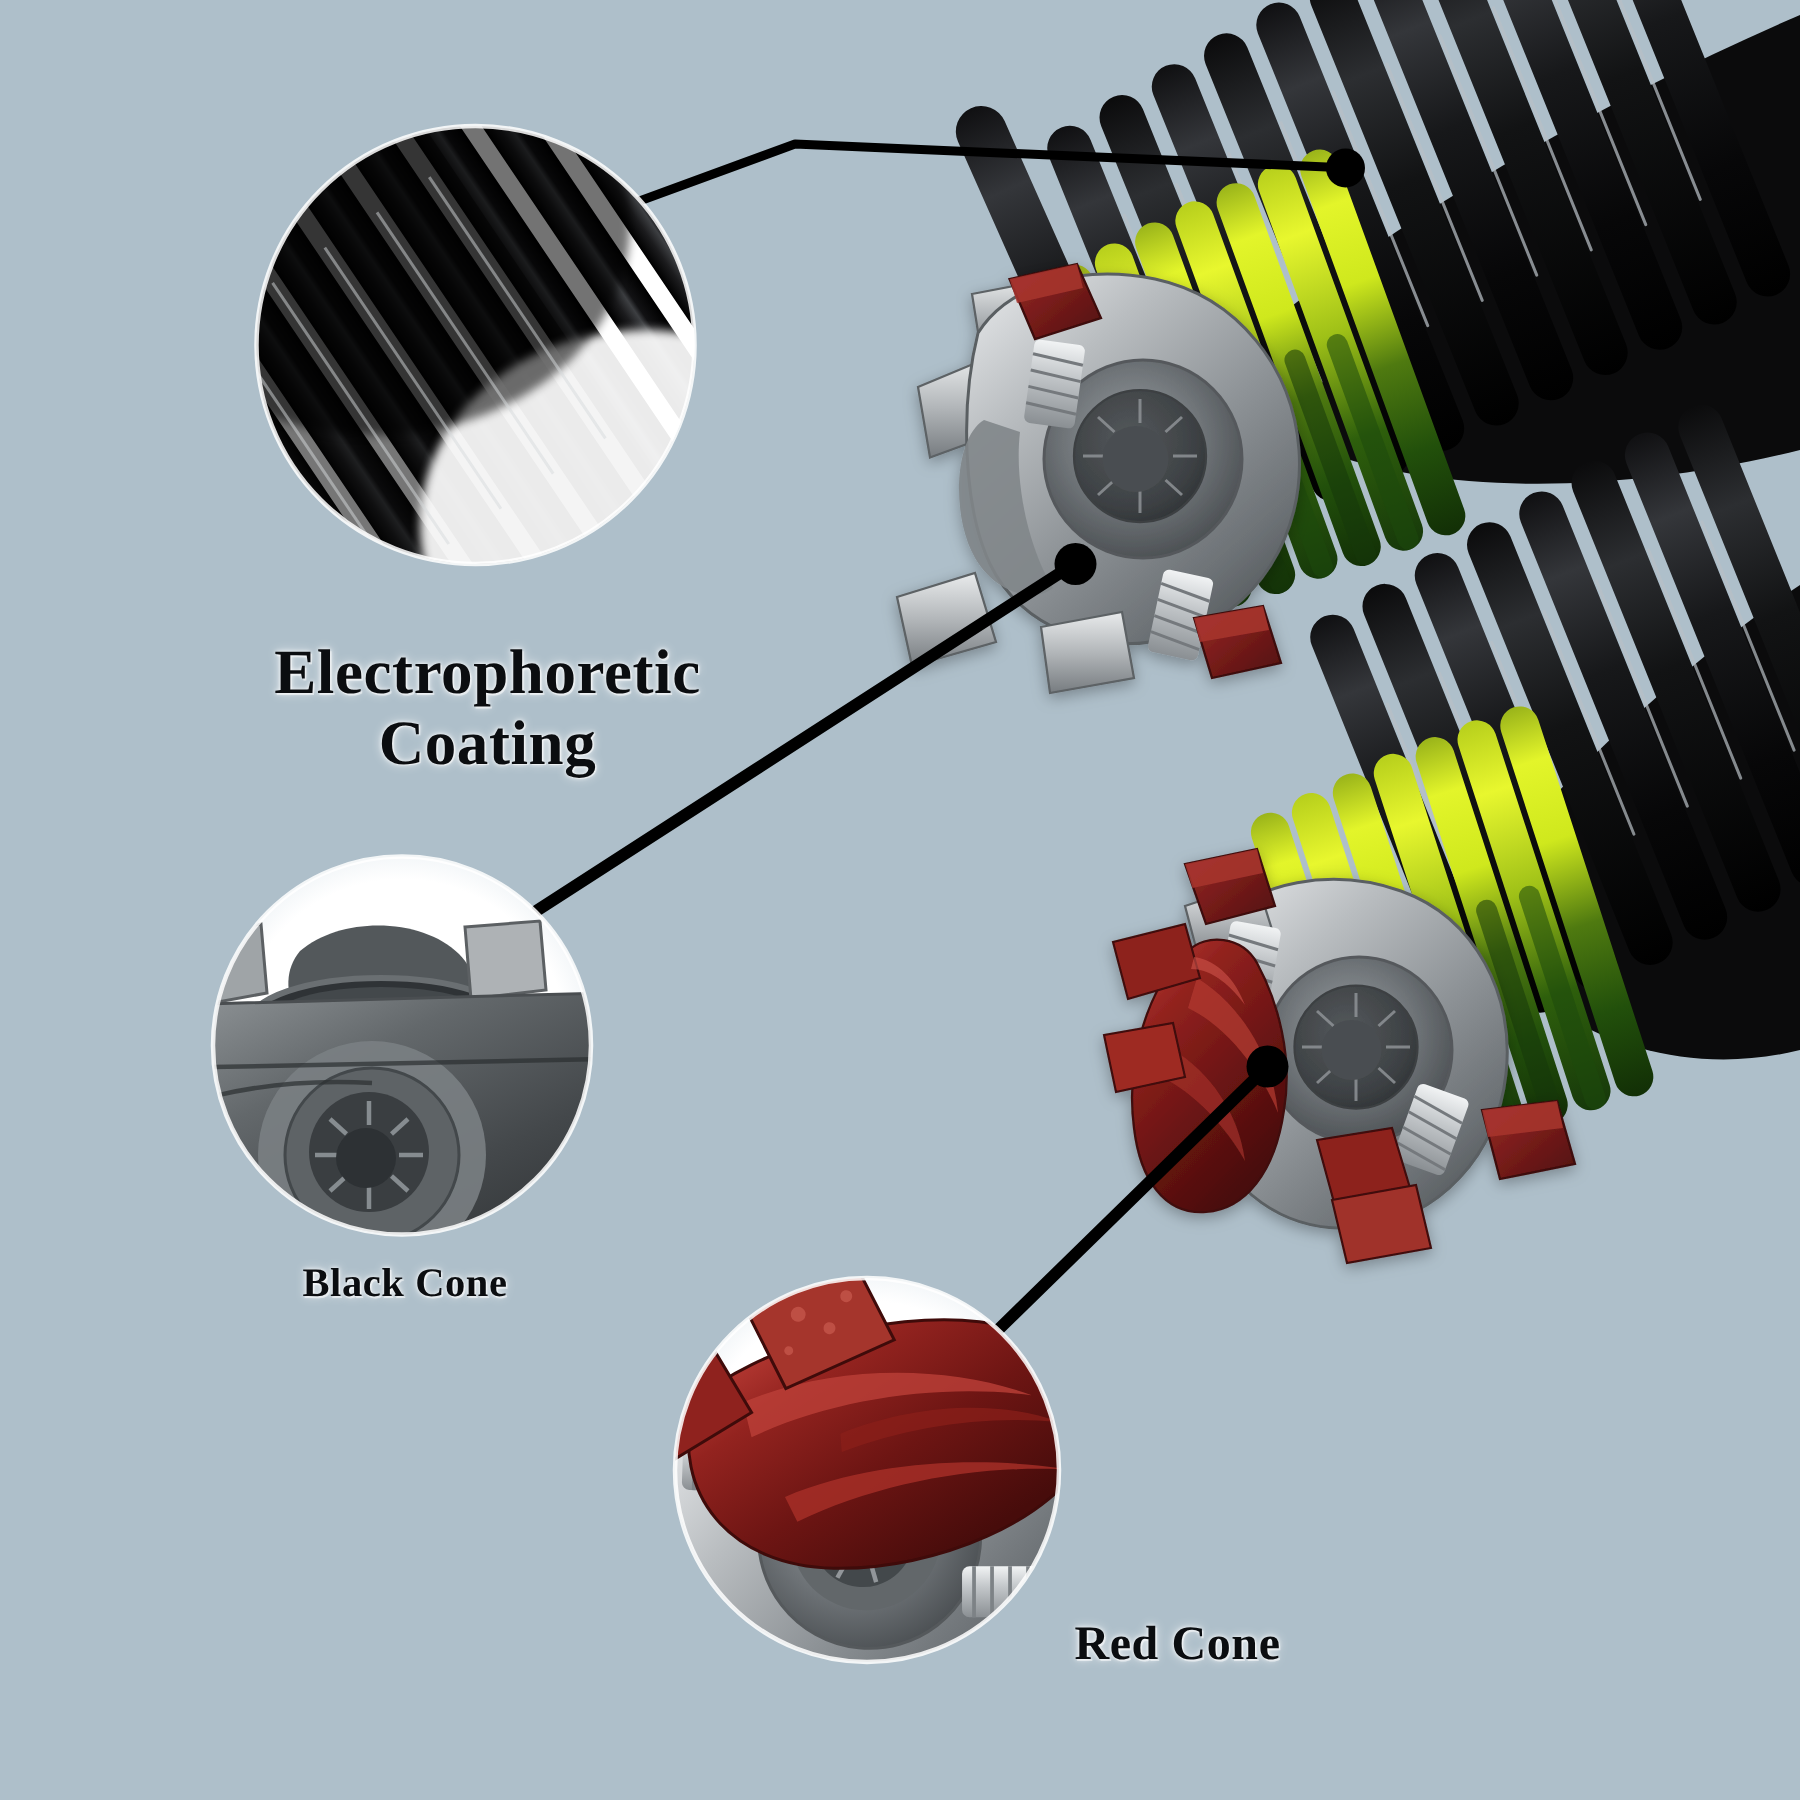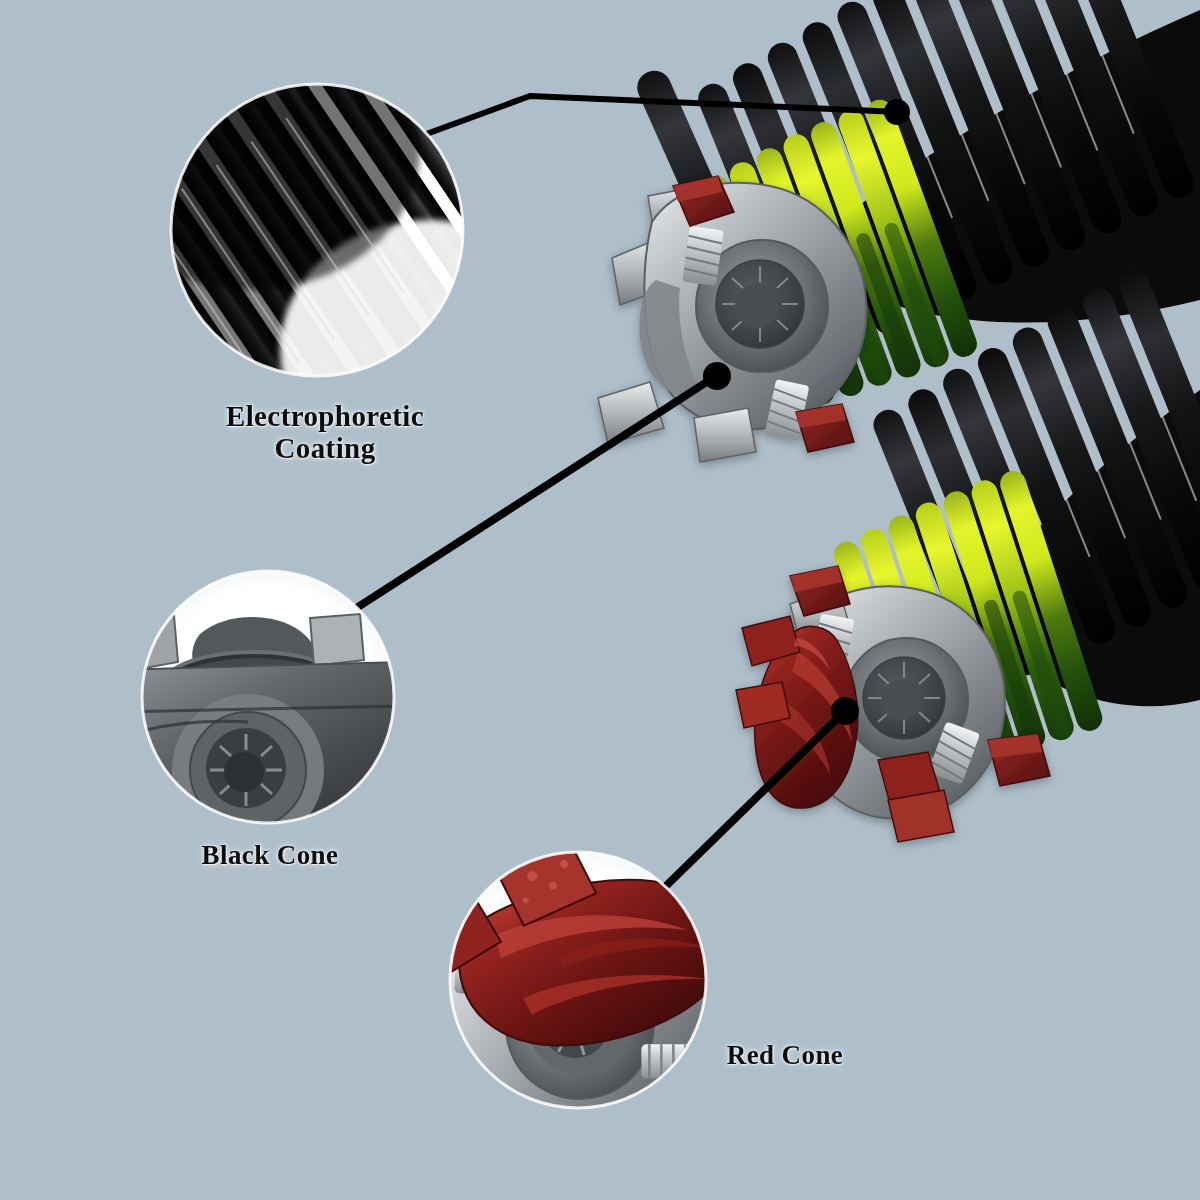--- a/index.html
+++ b/index.html
@@ -31,35 +31,35 @@
     letter-spacing: 0.4px;
     text-shadow:
       0 0 3px rgba(255,255,255,0.95),
       0 0 7px rgba(255,255,255,0.75),
       1px 1px 0 rgba(255,255,255,0.5);
     white-space: pre-line;
     user-select: none;
   }
   #label-electrophoretic {
     left: 130px;
-    top: 400px;
+    top: 426px;
     width: 390px;
-    font-size: 29px;
+    font-size: 42px;
   }
   #label-black-cone {
     left: 110px;
     top: 840px;
     width: 320px;
     font-size: 27px;
   }
   #label-red-cone {
     left: 630px;
-    top: 1040px;
+    top: 1078px;
     width: 310px;
-    font-size: 27px;
+    font-size: 32px;
   }
 </style>
 </head>
 <body>
 
 <div id="stage">
 
   <svg id="art" viewBox="0 0 1200 1200" aria-hidden="true">
     <defs>
 

